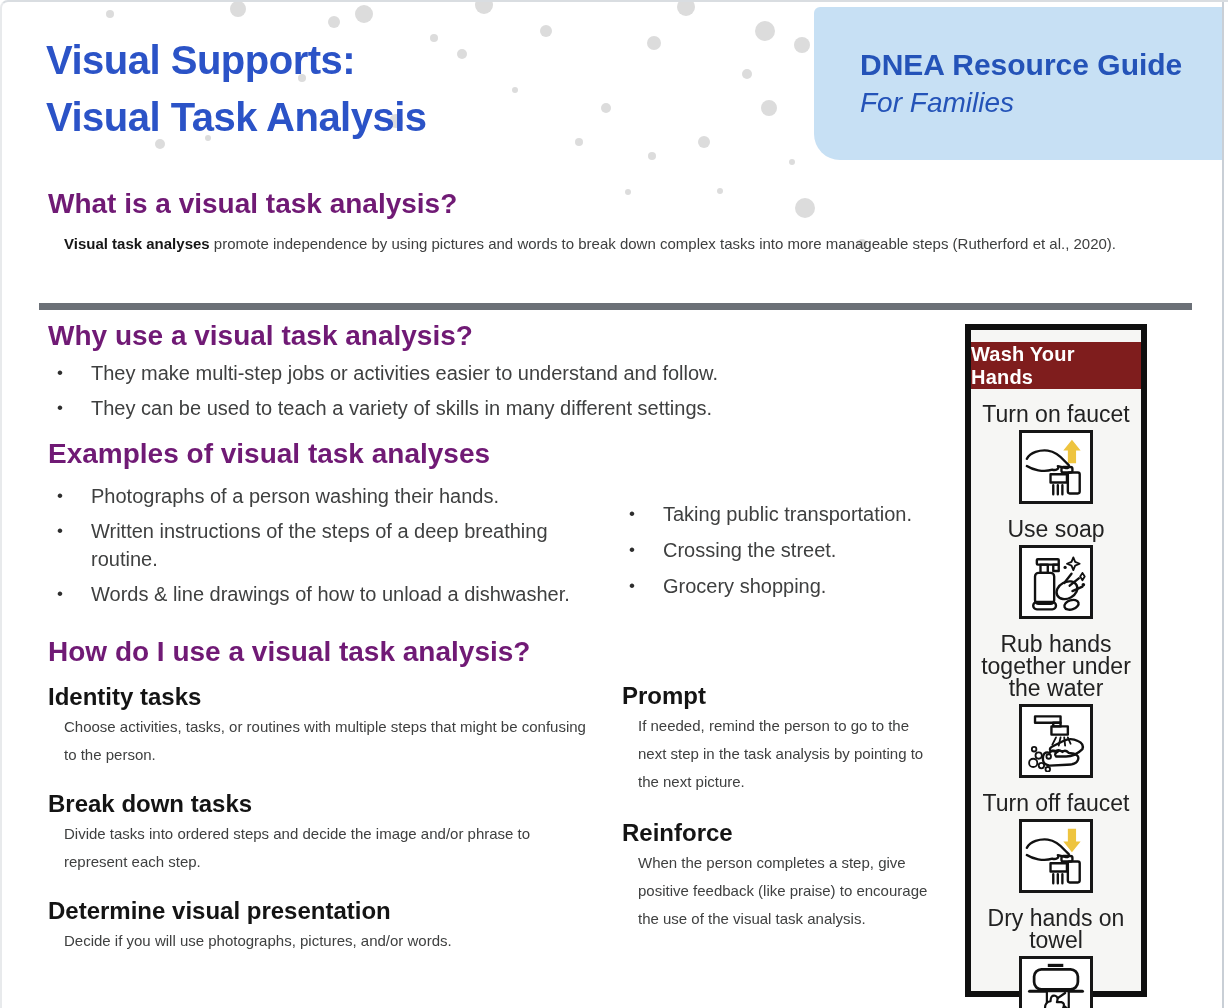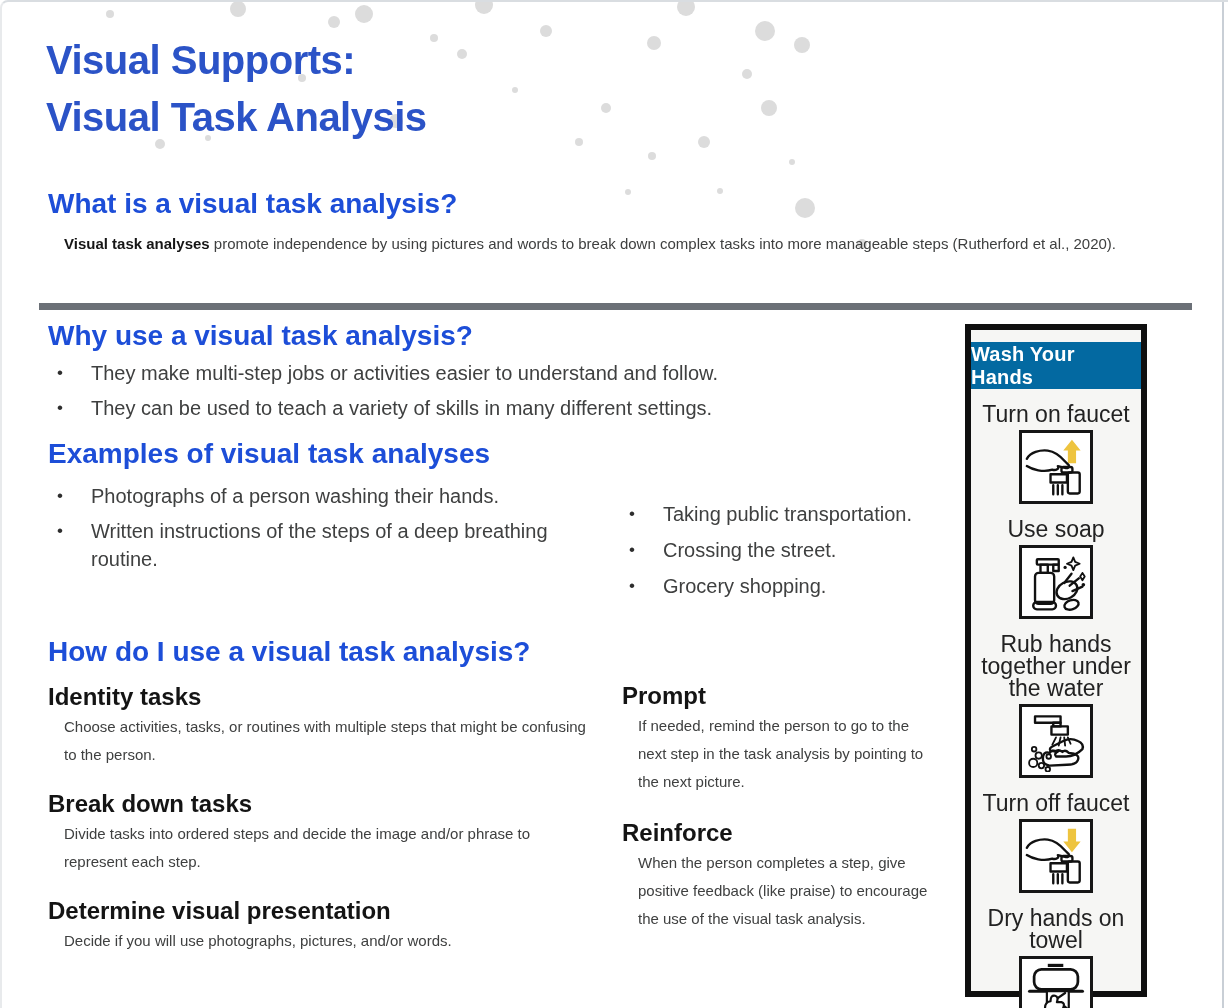--- a/index.html
+++ b/index.html
@@ -16,21 +16,21 @@
 
   
   .title{left:44px;top:30px;font-size:40px;line-height:57px;font-weight:bold;
          color:#2b53c7;letter-spacing:-0.5px;}
   .badge{left:812px;top:5px;width:408px;height:153px;background:#c7e0f4;
          border-radius:6px 0 0 26px;padding:40px 0 0 46px;color:#2453b8;}
   .badge-title{font-size:30px;font-weight:bold;line-height:36px;}
   .badge-subtitle{font-size:28px;font-style:italic;line-height:34px;margin-top:3px;}
 
   
-  h2{margin:0;font-size:28px;line-height:32px;font-weight:bold;color:#1d4ed8;}
+  h2{margin:0;font-size:28px;line-height:32px;font-weight:bold;color:#701a75;}
   h3{margin:0;font-size:24px;line-height:26px;font-weight:bold;color:#141414;}
   p{margin:16px;font-size:15px;line-height:28px;}
   .sec-what{left:46px;top:186px;width:1110px;}
   .sec-what p{margin-top:10px;}
   .lead-bold{font-weight:bold;color:#161616;}
   .divider{left:37px;top:301px;width:1153px;height:7px;background:#6b7077;}
   .sec-why{left:46px;top:318px;width:920px;}
   ul{list-style:none;margin:0;padding:0;font-size:20px;line-height:28px;}
   li{position:relative;padding-left:43px;margin-top:7px;}
   li::before{content:"•";position:absolute;left:9px;top:0;font-size:17px;color:#2e2e2e;}
@@ -42,21 +42,21 @@
   .how-items{margin-top:16px;}
   .how-item{margin-bottom:22px;}
   .how-item.gap-lg{margin-bottom:34px;}
   .how-item p{margin-top:3px;}
   .how-right{left:620px;top:681px;width:334px;}
   .how-right .how-item{margin-bottom:24px;}
 
   
   .card{left:963px;top:322px;width:182px;height:673px;border:6px solid #0f0f0f;
         background:#f6f6f4;}
-  .card-band{margin-top:12px;height:47px;background:#0369a1;color:#ffffff;
+  .card-band{margin-top:12px;height:47px;background:#7f1d1d;color:#ffffff;
              display:flex;align-items:center;justify-content:center;
              font-size:20px;font-weight:bold;letter-spacing:0.2px;}
   .step{margin-top:14px;text-align:center;}
   .step-label{font-size:23px;line-height:22px;color:#222222;padding:0 6px;}
   .icon-box{width:74px;height:74px;border:3px solid #161616;background:#ffffff;
             margin:5px auto 0;display:flex;align-items:center;justify-content:center;}
   .icon-box svg{display:block;}
 </style>
 </head>
 <body>
@@ -96,20 +96,24 @@
     </g>
   </svg>
 
   <div class="edge-right"></div>
 
   <div class="z title">
     <div>Visual Supports:</div>
     <div>Visual Task Analysis</div>
   </div>
 
+  <div class="z badge">
+    <div class="badge-title">DNEA Resource Guide</div>
+    <div class="badge-subtitle">For Families</div>
+  </div>
 
   <div class="z sec-what">
     <h2>What is a visual task analysis?</h2>
     <p><span class="lead-bold">Visual task analyses</span><span> promote independence by using pictures and words to break down complex tasks into more manageable steps (Rutherford et al., 2020).</span></p>
   </div>
 
   <div class="z divider"></div>
 
   <div class="z sec-why">
     <h2>Why use a visual task analysis?</h2>
@@ -117,20 +121,21 @@
       <li>They make multi-step jobs or activities easier to understand and follow.</li>
       <li>They can be used to teach a variety of skills in many different settings.</li>
     </ul>
   </div>
 
   <div class="z sec-examples">
     <h2>Examples of visual task analyses</h2>
     <ul>
       <li>Photographs of a person washing their hands.</li>
       <li>Written instructions of the steps of a deep breathing routine.</li>
+      <li>Words &amp; line drawings of how to unload a dishwasher.</li>
     </ul>
   </div>
   <ul class="z examples-right">
     <li>Taking public transportation.</li>
     <li>Crossing the street.</li>
     <li>Grocery shopping.</li>
   </ul>
 
   <div class="z sec-how">
     <h2>How do I use a visual task analysis?</h2>

